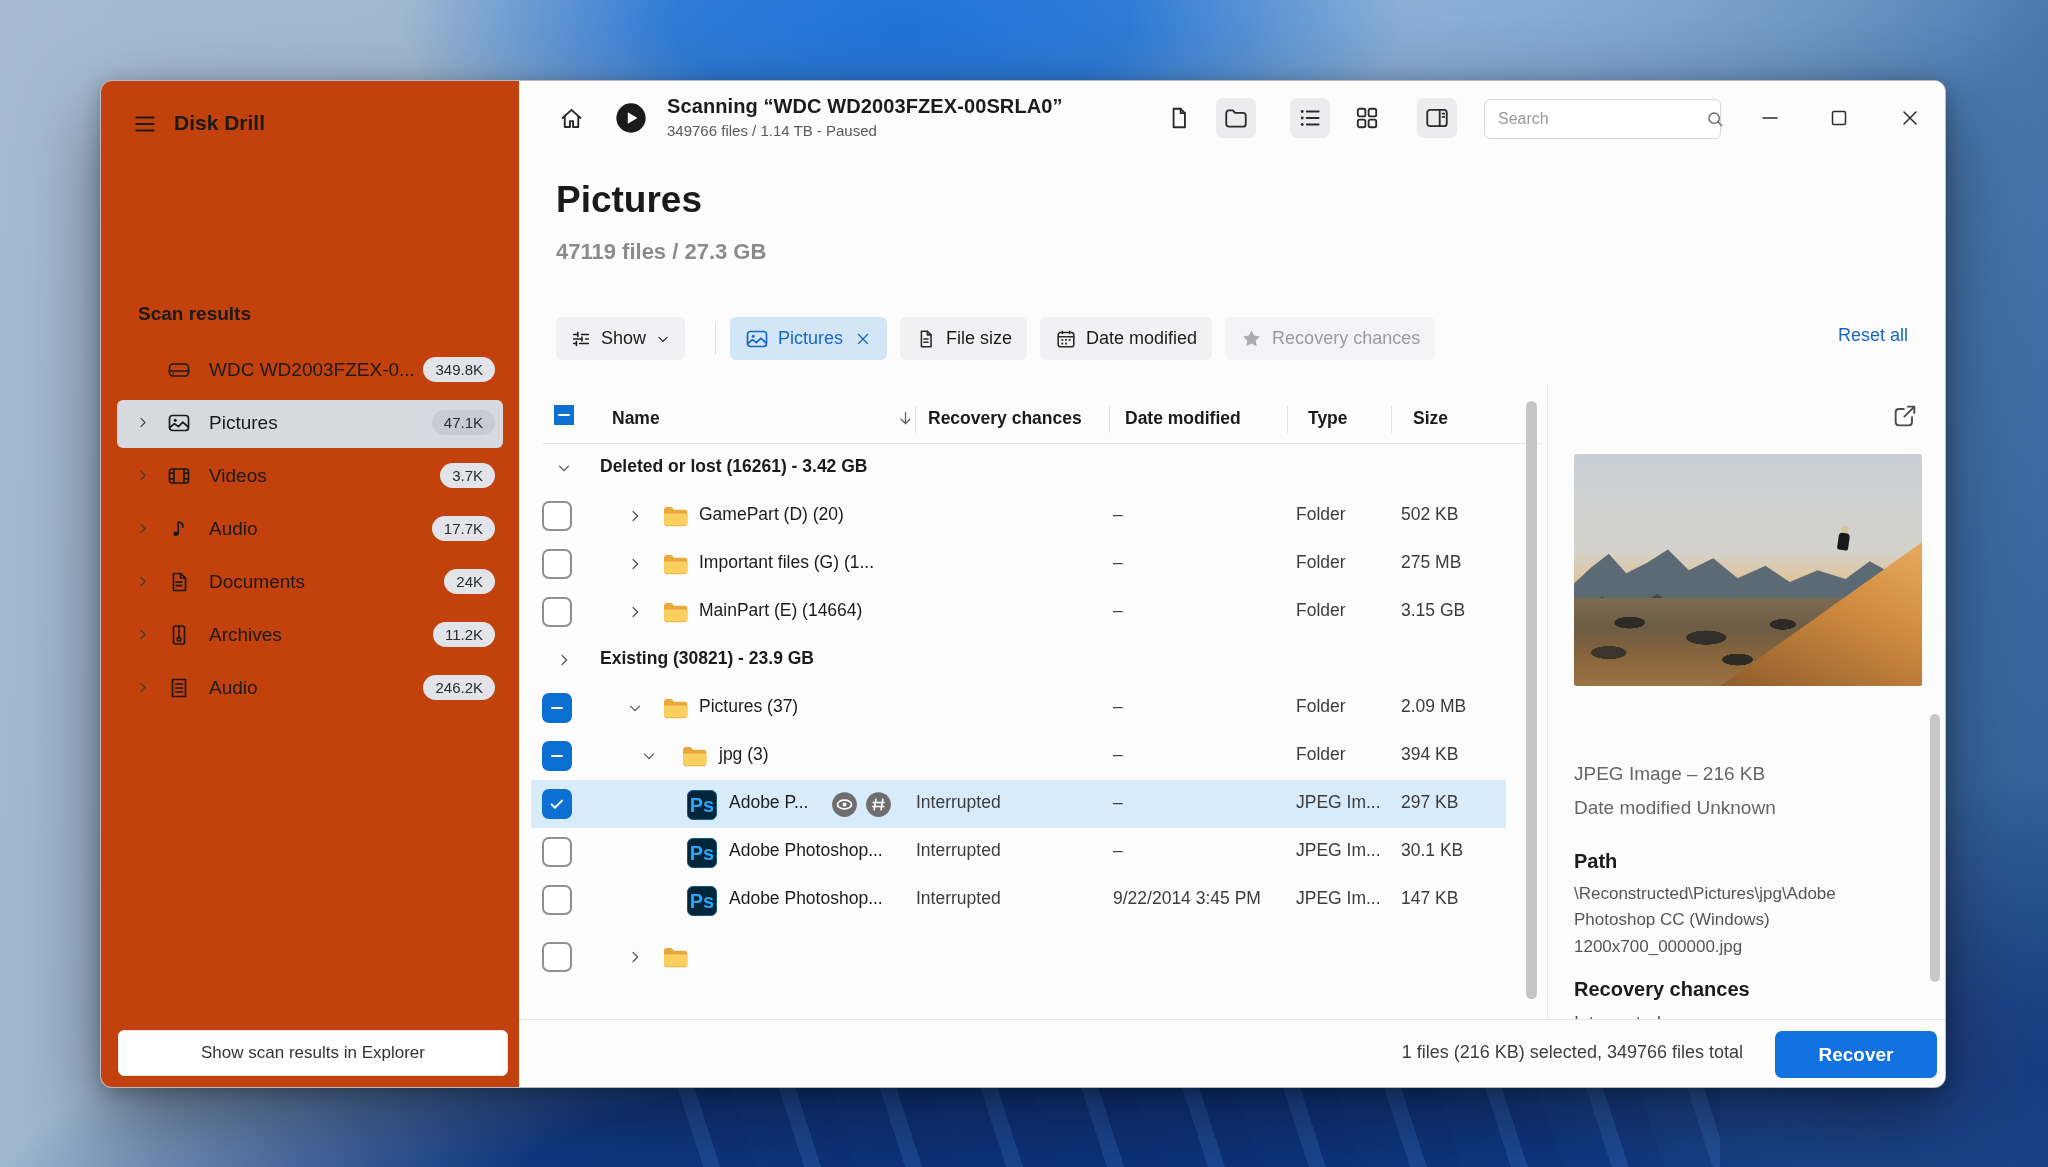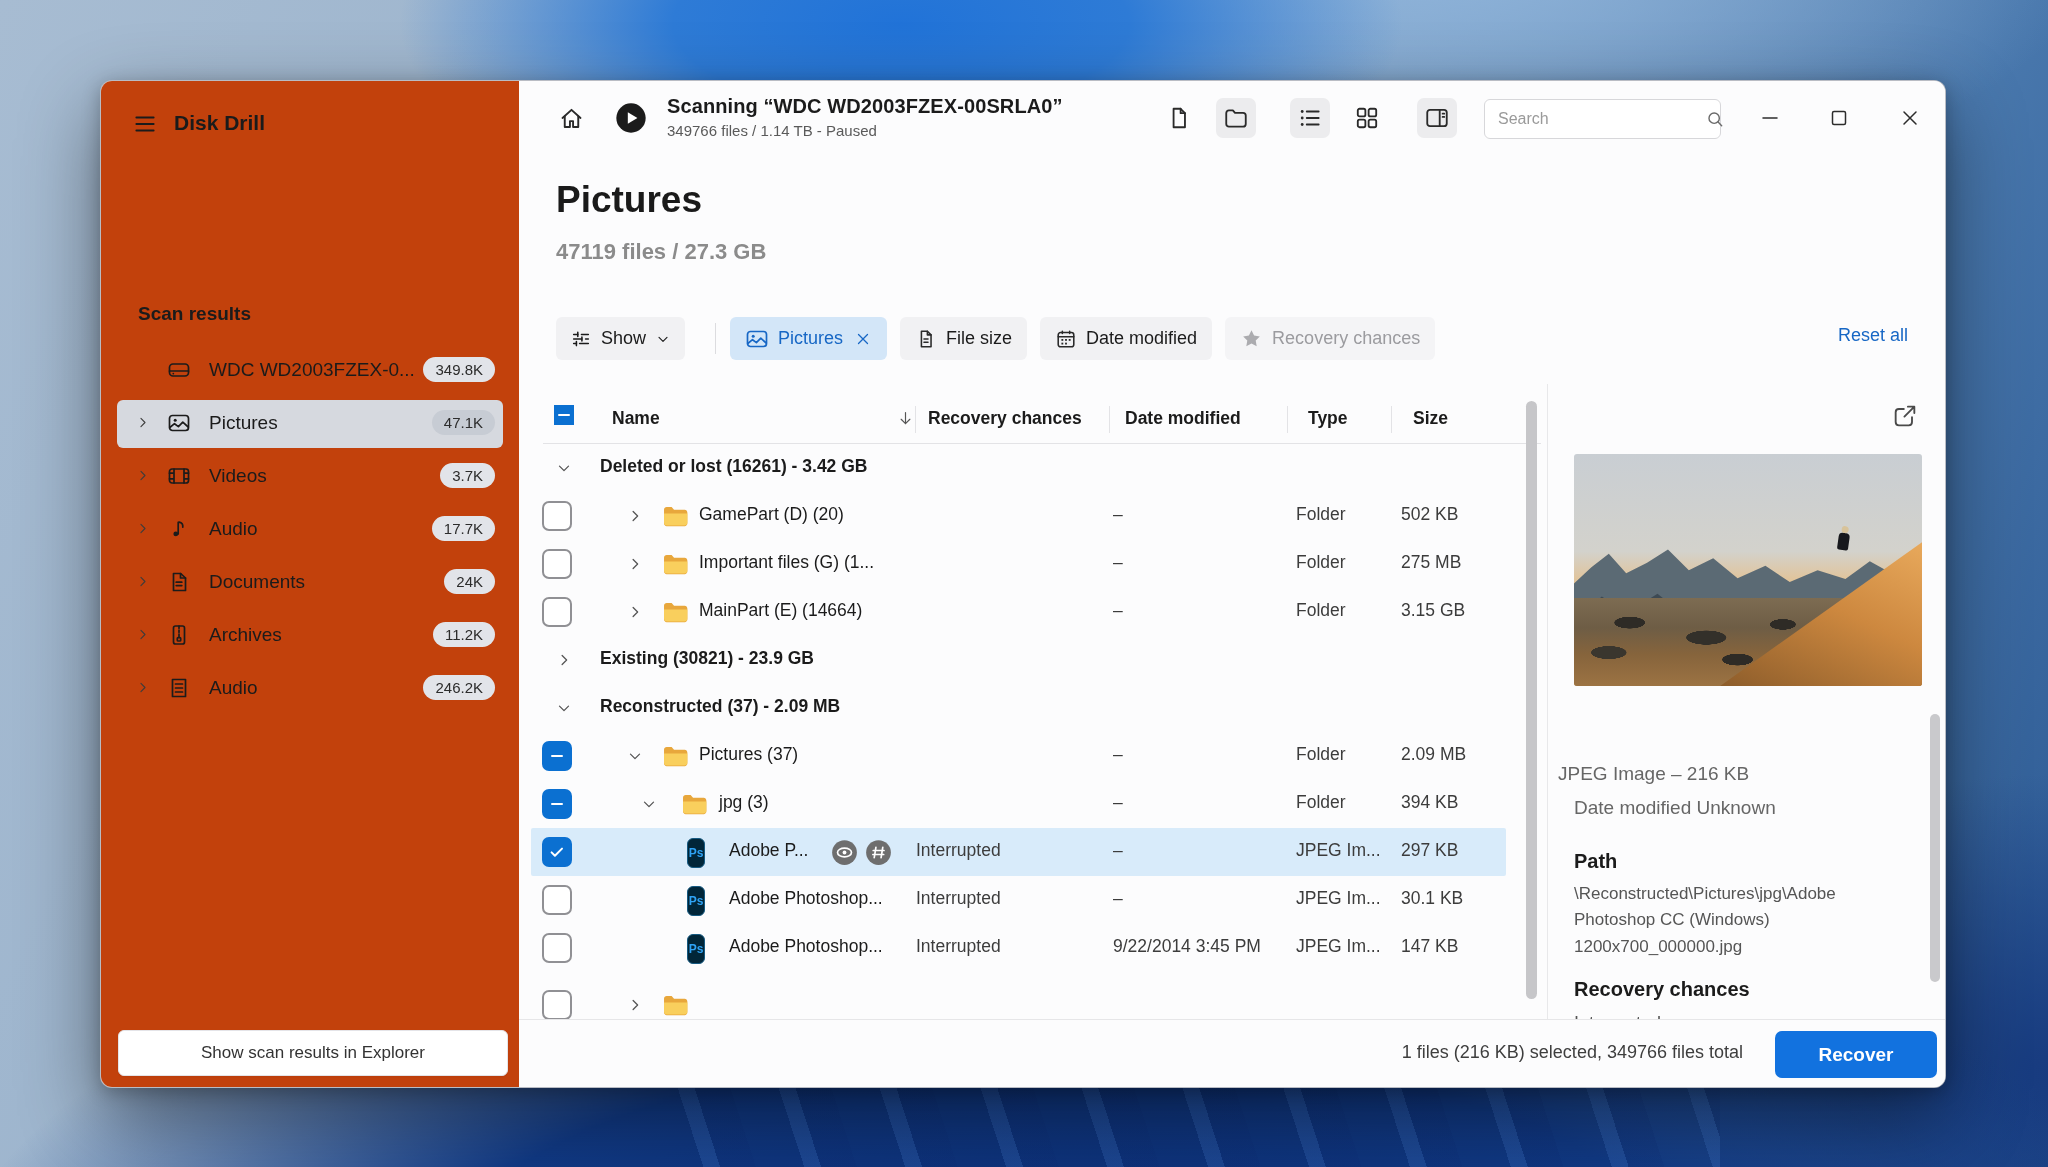--- a/index.html
+++ b/index.html
@@ -89,21 +89,21 @@
   .cb.none{ border:2px solid #909094; background:#fff; }
   .cb.ind,.cb.checked{ background:#0b70d1; display:flex; align-items:center; justify-content:center; }
   .row .rchev{ position:absolute; top:15px; color:#555; cursor:pointer; }
   .rchev.down svg{ transform:rotate(90deg); }
   .row .gname{ position:absolute; left:69px; top:12px; font-weight:700; white-space:nowrap; }
   .row .ficon{ position:absolute; top:10px; }
   .row .fname{ position:absolute; top:12px; white-space:nowrap; color:#1b1b1b; }
   .row .badge-ic{ position:absolute; top:11px; }
   .row .cell{ position:absolute; top:12px; color:#3c3c3c; white-space:nowrap; }
   .cell.rec{ left:385px; } .cell.date{ left:582px; } .cell.type{ left:765px; } .cell.size{ left:870px; }
-  .ps{ width:18px; height:30px; border-radius:6px; background:#012639; border:1px solid #155a82; color:#2fa3f5; font-size:12px; font-weight:700; display:flex; align-items:center; justify-content:center; }
+  .ps{ width:30px; height:30px; border-radius:6px; background:#012639; border:1px solid #155a82; color:#2fa3f5; font-size:20px; font-weight:700; display:flex; align-items:center; justify-content:center; }
   .tbl-scroll{ position:absolute; left:1007px; top:320px; width:12px; height:612px; }
   .tbl-scroll .thumb-bar{ width:11px; height:598px; background:#c6c6c9; border-radius:6px; }
 
   
   .panel{ position:absolute; left:1028px; top:303px; width:400px; height:635px; border-left:1px solid #e8e8ea; background:#fcfcfd; overflow:hidden; }
   .ext-btn{ position:absolute; right:24px; top:14px; width:36px; height:36px; color:#4a4a4a; display:flex; align-items:center; justify-content:center; cursor:pointer; }
   .thumb{ position:absolute; left:26px; top:70px; width:348px; height:232px; border-radius:3px; overflow:hidden;
     background:linear-gradient(180deg,#c9ced3 0%,#d3d2cc 42%,#e5c08c 58%,#f2ab5e 66%,#e5a458 70%,#c9995e 74%); }
   .thumb .m1{ position:absolute; left:0; right:0; top:36%; height:32%; background:#5b6a74;
     clip-path:polygon(0 62%,5% 40%,10% 22%,15% 48%,21% 34%,27% 16%,33% 44%,40% 28%,47% 55%,55% 38%,62% 60%,70% 44%,78% 56%,85% 32%,92% 50%,100% 38%,100% 100%,0 100%); }
@@ -116,21 +116,21 @@
       radial-gradient(22px 9px at 60% 30%, #2e2b26 58%, rgba(46,43,38,0) 60%),
       radial-gradient(30px 11px at 10% 62%, #3a362e 58%, rgba(58,54,46,0) 60%),
       radial-gradient(26px 10px at 47% 70%, #2e2b26 58%, rgba(46,43,38,0) 60%),
       linear-gradient(180deg,#7d6c52 0%,#6e5d45 34%,#86643c 64%,#9c7343 100%); }
   .thumb .duneR{ position:absolute; right:0; bottom:0; width:58%; height:62%;
     background:linear-gradient(205deg,#e8a95c 0%,#cd883f 45%,#8d5d2b 100%);
     clip-path:polygon(100% 0,100% 100%,0 100%); }
   .thumb .person{ position:absolute; right:21%; top:34%; width:11px; height:17px; background:#17181c; border-radius:4px 4px 2px 2px; transform:rotate(8deg); }
   .thumb .person::before{ content:""; position:absolute; left:2px; top:-7px; width:7px; height:7px; border-radius:50%; background:#d8c39a; }
   .p-title{ position:absolute; left:26px; top:336px; font-size:26px; font-weight:700; white-space:nowrap; }
-  .p-meta1{ position:absolute; left:10px; top:379px; font-size:19px; color:#666; }
+  .p-meta1{ position:absolute; left:26px; top:379px; font-size:19px; color:#666; }
   .p-meta2{ position:absolute; left:26px; top:413px; font-size:19px; color:#666; }
   .p-pathlabel{ position:absolute; left:26px; top:466px; font-size:20px; font-weight:700; }
   .p-pathvalue{ position:absolute; left:26px; top:497px; width:312px; font-size:17px; line-height:1.55; color:#555; overflow-wrap:anywhere; }
   .p-reclabel{ position:absolute; left:26px; top:594px; font-size:20px; font-weight:700; }
   .p-recvalue{ position:absolute; left:26px; top:629px; font-size:18px; color:#555; }
   .panel-scroll{ position:absolute; right:7px; top:330px; width:10px; height:268px; background:#c9c9cc; border-radius:5px; }
 
   
   .mfooter{ position:absolute; left:0; right:0; top:938px; height:70px; background:#fcfcfd; border-top:1px solid #e6e6e8; }
   .status{ position:absolute; right:202px; top:22px; font-size:18px; color:#3e3e3e; white-space:nowrap; }
@@ -499,28 +499,20 @@
           <span class="cell size">3.15 GB</span>
         </div>
         <div class="row group">
           <span class="rchev " style="left:24px">
             <svg width="18" height="18" viewBox="0 0 24 24" fill="none" stroke="currentColor" stroke-width="1.7" stroke-linecap="round" stroke-linejoin="round">
               <path d="M9.5 6l6 6-6 6"></path>
             </svg>
           </span>
           <span class="gname">Existing (30821) - 23.9 GB</span>
         </div>
-        <div class="row group">
-          <span class="rchev down" style="left:24px">
-            <svg width="18" height="18" viewBox="0 0 24 24" fill="none" stroke="currentColor" stroke-width="1.7" stroke-linecap="round" stroke-linejoin="round">
-              <path d="M9.5 6l6 6-6 6"></path>
-            </svg>
-          </span>
-          <span class="gname">Reconstructed (37) - 2.09 MB</span>
-        </div>
         <div class="row file">
           <span class="cb ind">
             <svg width="20" height="20" viewBox="0 0 24 24">
               <path d="M6 12h12" stroke="#fff" stroke-width="2.4" stroke-linecap="round"></path>
             </svg>
           </span>
           <span class="rchev down" style="left:95px">
             <svg width="18" height="18" viewBox="0 0 24 24" fill="none" stroke="currentColor" stroke-width="1.7" stroke-linecap="round" stroke-linejoin="round">
               <path d="M9.5 6l6 6-6 6"></path>
             </svg>

